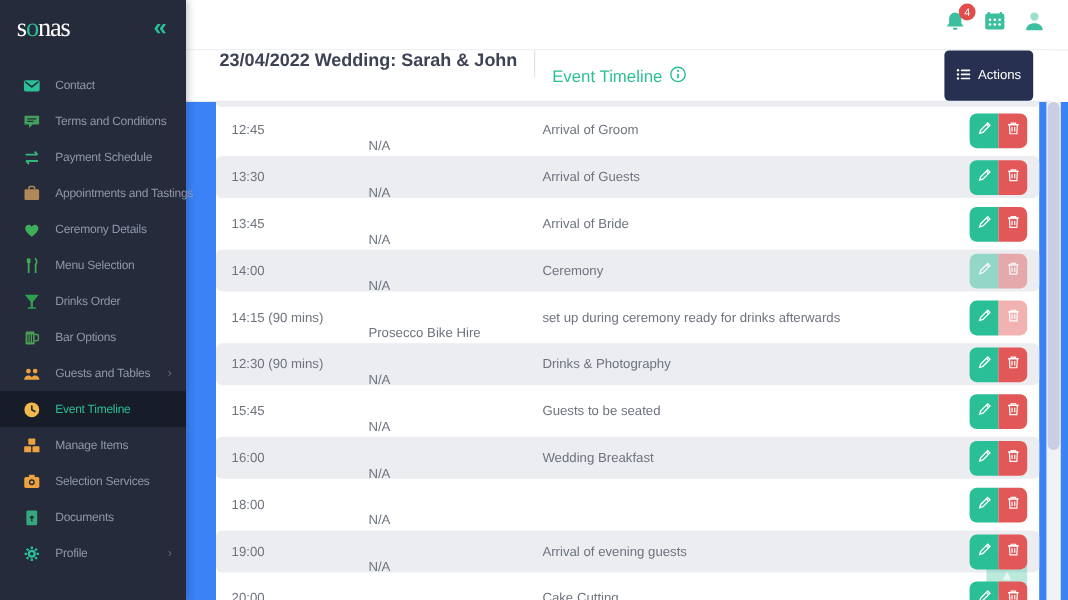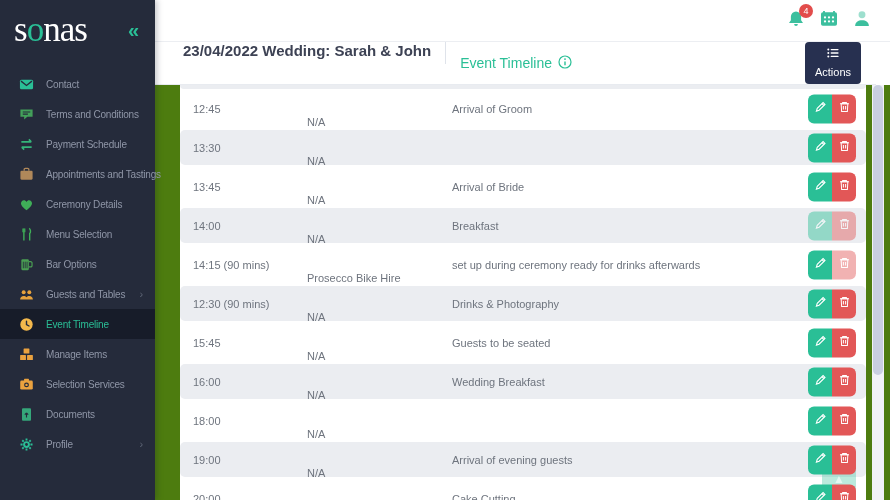--- a/index.html
+++ b/index.html
@@ -4,21 +4,21 @@
 <style>
   * { margin:0; padding:0; box-sizing:border-box; }
   html,body { width:890px; height:500px; overflow:hidden; background:#fff;
               font-family:"Liberation Sans", sans-serif; }
   .app { position:relative; width:890px; height:500px; }
 
   
   .sidebar { position:absolute; left:0; top:0; width:155px; height:500px;
              background:#252b3b; z-index:5; box-shadow:2px 0 6px rgba(20,24,38,.25); }
   .logo-row { display:flex; align-items:center; padding:12px 16px 0 14px; }
-  .logo { font-family:"Liberation Serif", serif; font-size:35px; color:#fff;
+  .logo { font-family:"Liberation Serif", serif; font-size:22px; color:#fff;
           letter-spacing:-1px; line-height:1; }
   .logo .accent { color:#2abf96; }
   .collapse { margin-left:auto; color:#2abf96; font-size:20px; font-weight:bold;
               line-height:1; cursor:pointer; }
   .side-nav { margin-top:22px; }
   .nav-item { height:30px; display:flex; align-items:center; padding:0 12px 0 18px;
               color:#8f96a7; font-size:10px; letter-spacing:-.2px; cursor:pointer;
               white-space:nowrap; }
   .nav-item.active { background:#171c29; color:#2abf96; }
   .nav-icon { width:16px; display:flex; justify-content:center; margin-right:12px; flex:0 0 16px; }
@@ -35,24 +35,24 @@
 
   
   .pagebar { position:absolute; left:155px; top:42px; right:14px; height:43px; background:#fff;
              border-bottom:1px solid #e8ebf0; display:flex; 
              padding-left:28px; }
   .page-title { color:#3d4254; font-size:15px; font-weight:bold; }
   .vdivider { width:1px; height:22px; background:#dfe3ea; margin:0 14px; }
   .section-label { color:#2abf96; font-size:14px; display:flex; align-items:center; gap:6px; }
   .actions-btn { margin-left:auto; margin-right:15px; background:#273050; color:#fff;
                  font-size:11px; border:none; border-radius:4px; padding:6px 10px;
-                 display:flex; align-items:center; gap:6px; cursor:pointer;flex-direction:column; }
+                 display:flex; align-items:center; gap:6px; cursor:pointer; }
 
   
-  .content { position:absolute; left:155px; top:85px; right:0; bottom:0; background:#4d7c0f; }
+  .content { position:absolute; left:155px; top:85px; right:0; bottom:0; background:#3b82f6; }
   .table { position:absolute; left:25px; top:0; width:686px; bottom:-30px; background:#fff; }
   .partial-row { height:4px; background:#ebedf1; border-radius:0 0 4px 4px; }
   .row { height:39px; display:flex; align-items:center; position:relative;
          font-size:11px; color:#6e747e; }
   .row.gray::before { content:''; position:absolute; left:0; right:0; top:2px; bottom:2px;
                       background:#ebedf1; border-radius:5px; }
   .cell { position:relative; z-index:1; }
   .cell-time { width:127px; padding-left:13px; }
   .cell-supplier { width:145px;margin-top:27px; }
   .cell-desc { flex:1; padding-right:28px; }
@@ -130,20 +130,28 @@
         </div>
         <div class="nav-item">
           <span class="nav-icon" style="color: rgb(63, 174, 88);">
             <svg viewBox="0 0 16 16" width="15" height="15" fill="none" stroke="currentColor">
               <path d="M4.2 1.5v4M6.2 1.5v4" stroke-width="1.2"></path>
               <path d="M5.2 1.5v13" stroke-width="1.5"></path>
               <path d="M10.8 1.5c1.7.9 2 4.1.6 5.5v7.5" stroke-width="1.5"></path>
             </svg>
           </span>
           <span>Menu Selection</span>
+        </div>
+        <div class="nav-item">
+          <span class="nav-icon" style="color: rgb(46, 158, 79);">
+            <svg viewBox="0 0 16 16" width="15" height="15">
+              <path d="M1.8 1.8h12.4L9 8.2v4.6h2.6v1.4H4.4v-1.4H7V8.2Z" fill="currentColor"></path>
+            </svg>
+          </span>
+          <span>Drinks Order</span>
         </div>
         <div class="nav-item">
           <span class="nav-icon" style="color: rgb(74, 158, 83);">
             <svg viewBox="0 0 16 16" width="15" height="15">
               <rect x="2.5" y="2.5" width="8" height="11.5" rx="1.2" fill="currentColor"></rect>
               <path d="M10.5 5h2a1.4 1.4 0 0 1 1.4 1.4v2.8a1.4 1.4 0 0 1-1.4 1.4h-2" fill="none" stroke="currentColor" stroke-width="1.3"></path>
               <path d="M4.6 5v7M6.6 5v7M8.6 5v7" stroke="#252b3b" stroke-width="0.9"></path>
             </svg>
           </span>
           <span>Bar Options</span>
@@ -288,20 +296,21 @@
                   <path d="M5 3.6V2.2h4v1.4"></path>
                   <path d="M3.4 3.6l.5 8.2h6.2l.5-8.2Z"></path>
                   <path d="M5.8 5.8v4M8.2 5.8v4"></path>
                 </svg></span>
             </button>
           </div>
         </div>
         <div class="row gray">
           <div class="cell cell-time">13:30</div>
           <div class="cell cell-supplier">N/A</div>
+          <div class="cell cell-desc">Arrival of Guests</div>
           <div class="row-actions">
             <button class="rbtn edit">
               <span><svg viewBox="0 0 14 14" width="13" height="13" fill="none" stroke="#fff" stroke-width="1.2">
                   <path d="M2.6 11.4l.9-2.9 6.3-6.3 2 2-6.3 6.3Z"></path>
                   <path d="M8.6 3.4l2 2"></path>
                 </svg></span>
             </button>
             <button class="rbtn del">
               <span><svg viewBox="0 0 14 14" width="13" height="13" fill="none" stroke="#fff" stroke-width="1.1">
                   <path d="M2.2 3.6h9.6"></path>
@@ -329,21 +338,21 @@
                   <path d="M5 3.6V2.2h4v1.4"></path>
                   <path d="M3.4 3.6l.5 8.2h6.2l.5-8.2Z"></path>
                   <path d="M5.8 5.8v4M8.2 5.8v4"></path>
                 </svg></span>
             </button>
           </div>
         </div>
         <div class="row gray">
           <div class="cell cell-time">14:00</div>
           <div class="cell cell-supplier">N/A</div>
-          <div class="cell cell-desc">Breakfast</div>
+          <div class="cell cell-desc">Ceremony</div>
           <div class="row-actions">
             <button class="rbtn edit faded">
               <span><svg viewBox="0 0 14 14" width="13" height="13" fill="none" stroke="#fff" stroke-width="1.2">
                   <path d="M2.6 11.4l.9-2.9 6.3-6.3 2 2-6.3 6.3Z"></path>
                   <path d="M8.6 3.4l2 2"></path>
                 </svg></span>
             </button>
             <button class="rbtn del faded">
               <span><svg viewBox="0 0 14 14" width="13" height="13" fill="none" stroke="#fff" stroke-width="1.1">
                   <path d="M2.2 3.6h9.6"></path>

